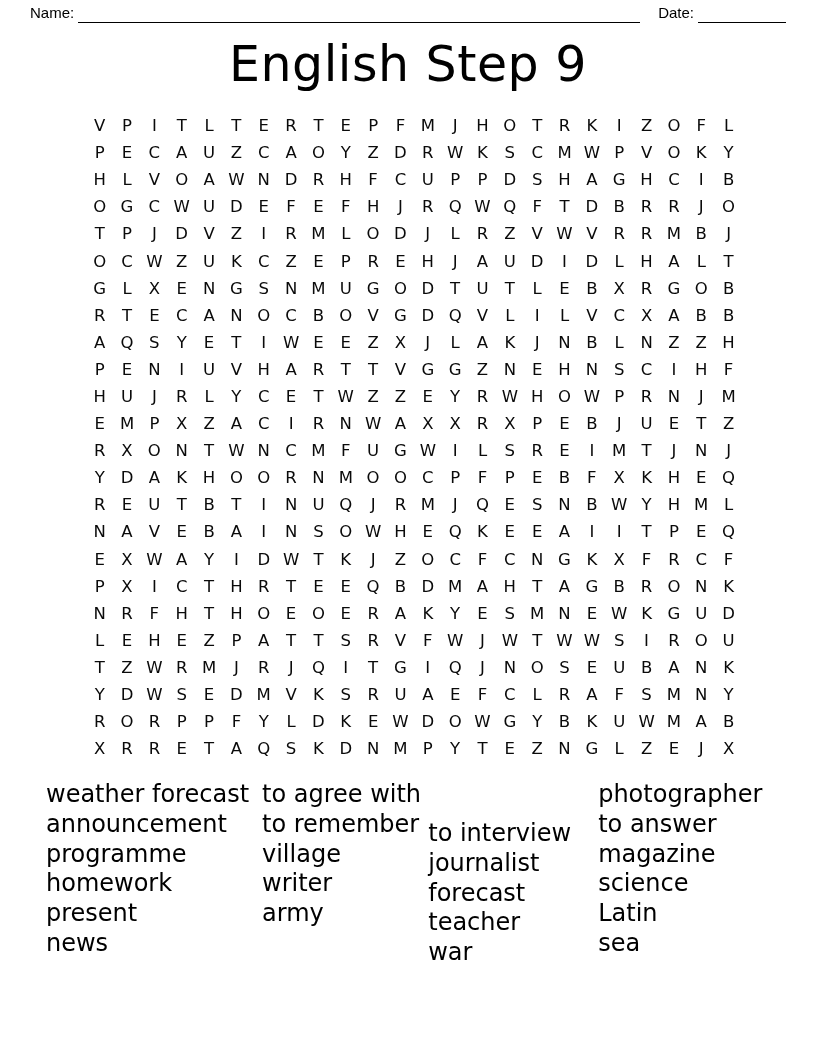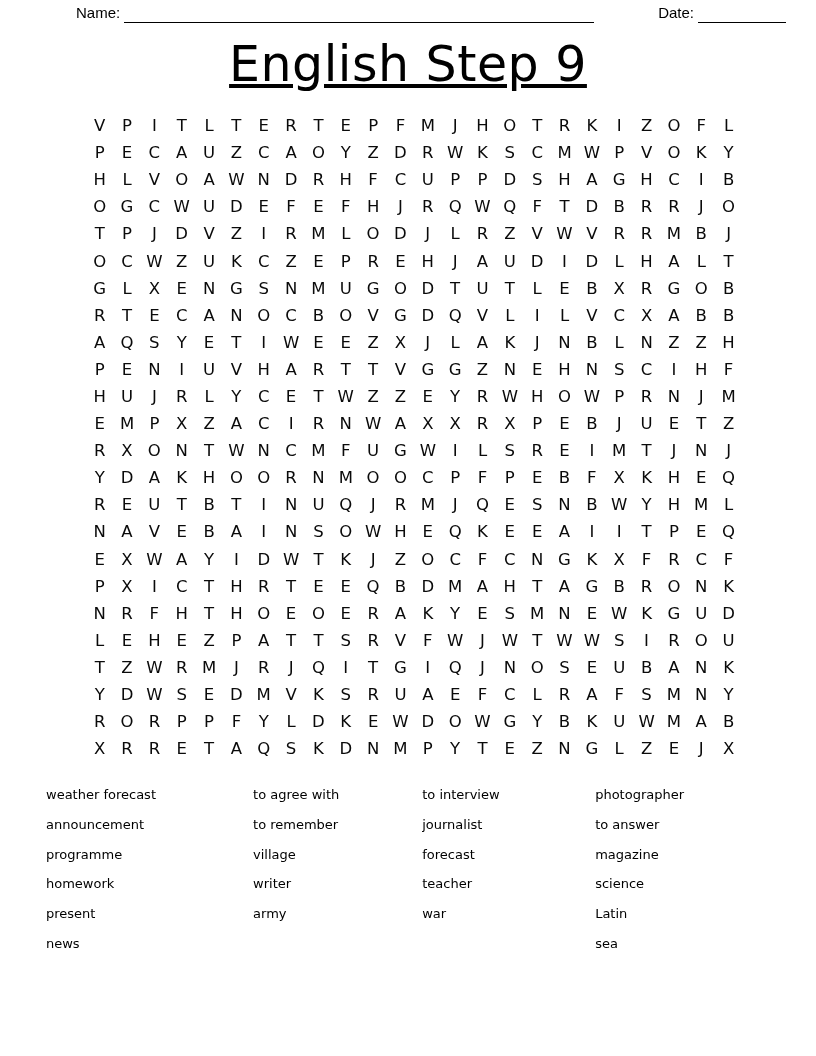--- a/index.html
+++ b/index.html
@@ -21,21 +21,20 @@
     top: 4px; left: 30px; right: 30px;
     height: 22px;
     display: flex;
     align-items: baseline;
     font-size: 15px;
   }
   .hdr-label {
     font-family: "Liberation Sans", sans-serif;
     font-size: 15px;
     white-space: nowrap;
-    margin-left: 46px;
   }
   .hdr-rule {
     border-bottom: 1px solid #000;
     height: 1px;
     margin-left: 4px;
     align-self: flex-end;
     margin-bottom: 3px;
   }
   .hdr-rule.name-rule { flex: 1 1 auto; }
   .hdr-rule.date-rule { width: 88px; flex: 0 0 88px; }
@@ -45,21 +44,20 @@
   .title {
     position: absolute;
     top: 34px; left: 0; right: 0;
     text-align: center;
     font-family: "DejaVu Sans", sans-serif;
     font-size: 49px;
     font-weight: 400;
     letter-spacing: 0.5px;
     line-height: 62px;
     white-space: nowrap;
-    text-decoration: underline;
   }
 
   
   .grid {
     position: absolute;
     top: 112px;
     left: 86px;
     width: 644px;
     display: flex;
     flex-direction: column;
@@ -86,25 +84,25 @@
     left: 46px;
     width: 724px;
     display: flex;
   }
   .word-col {
     display: flex;
     flex-direction: column;
   }
   .word-col.c0 { width: 180px; }
   .word-col.c1 { width: 178px; margin-left: 36px; }
-  .word-col.c2 { width: 182px; }
+  .word-col.c2 { width: 182px; margin-top: 39px; }
   .word-col.c3 { width: 184px; }
   .word {
     font-family: "DejaVu Sans", sans-serif;
-    font-size: 13px;
+    font-size: 24px;
     line-height: 29.8px;
     height: 29.8px;
     white-space: nowrap;
     color: #000;
   }
 </style>
 </head>
 <body>
 
 <div class="header">

